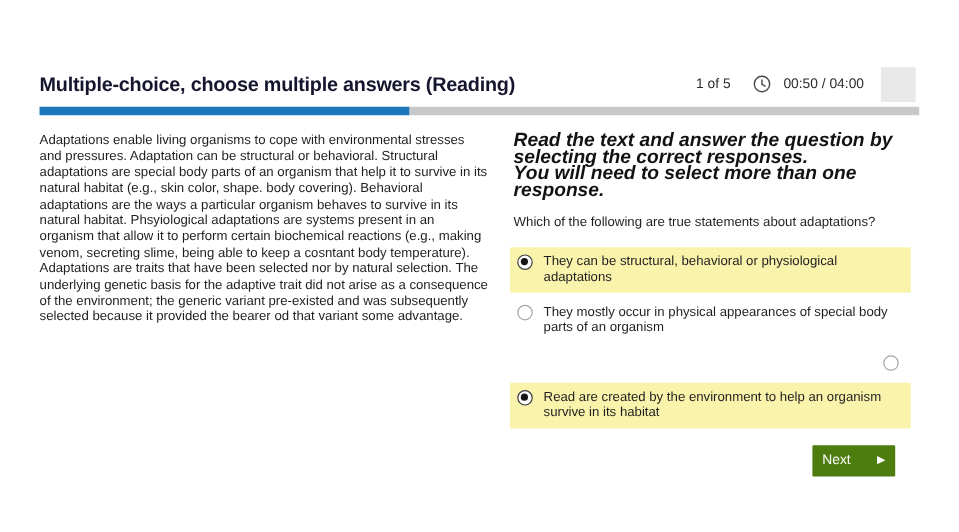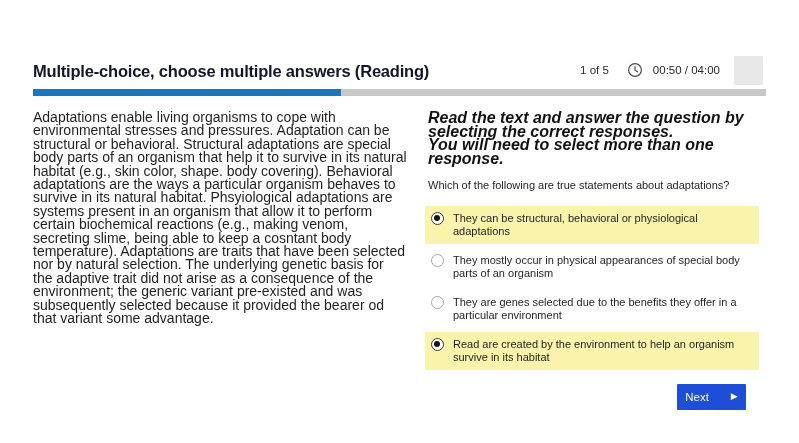--- a/index.html
+++ b/index.html
@@ -28,21 +28,21 @@
     width:29px;height:29px;background:#e8e8e8;border-radius:1px;margin-left:4px;
   }
   .progress-track{
     position:absolute;left:33px;right:33px;top:89px;height:7px;
     background:#c8c8c8;
   }
   .progress-fill{height:100%;background:#1b76bc;width:42%;}
   
   .passage{
     position:absolute;left:33px;top:111px;width:374px;
-    font-size:14px;line-height:13.4px;color:#1f1f1f;
+    font-size:11px;line-height:13.4px;color:#1f1f1f;
   }
   
   .panel{
     position:absolute;left:425px;top:111px;width:334px;
   }
   .instructions{
     margin-left:3px;
     font-size:16px;line-height:13.5px;
     font-weight:bold;font-style:italic;color:#121212;
   }
@@ -67,21 +67,21 @@
   .option-row.selected .radio{border-color:#3c3c3c;}
   .option-row.selected .radio::after{
     content:"";position:absolute;left:2px;top:2px;width:6px;height:6px;
     border-radius:50%;background:#141414;
   }
   .option-label{flex:1 1 auto;}
   
   .next-row{margin-top:14px;display:flex;justify-content:flex-end;padding-right:13px;}
   .next-button{
     display:flex;align-items:center;justify-content:center;gap:22px;
-    width:69px;height:26px;background:#1d4ed8;border:none;border-radius:1px;
+    width:69px;height:26px;background:#4d7c0f;border:none;border-radius:1px;
     color:#ffffff;font-family:"Liberation Sans",sans-serif;
     font-size:11.5px;cursor:pointer;
   }
   .next-arrow{font-size:9px;line-height:1;}
 </style>
 </head>
 <body>
 
 <div class="page">
 
@@ -115,21 +115,20 @@
       <div class="option-row selected">
         <span class="radio"></span>
         <span class="option-label">They can be structural, behavioral or physiological adaptations</span>
       </div>
       <div class="option-row">
         <span class="radio"></span>
         <span class="option-label">They mostly occur in physical appearances of special body parts of an organism</span>
       </div>
       <div class="option-row">
         <span class="radio"></span>
-        <span class="option-label">They are genes selected due to the benefits they offer in a particular environment</span>
       </div>
       <div class="option-row selected">
         <span class="radio"></span>
         <span class="option-label">Read are created by the environment to help an organism survive in its habitat</span>
       </div>
     </div>
 
     <div class="next-row">
       <button class="next-button">
         <span>Next</span>

